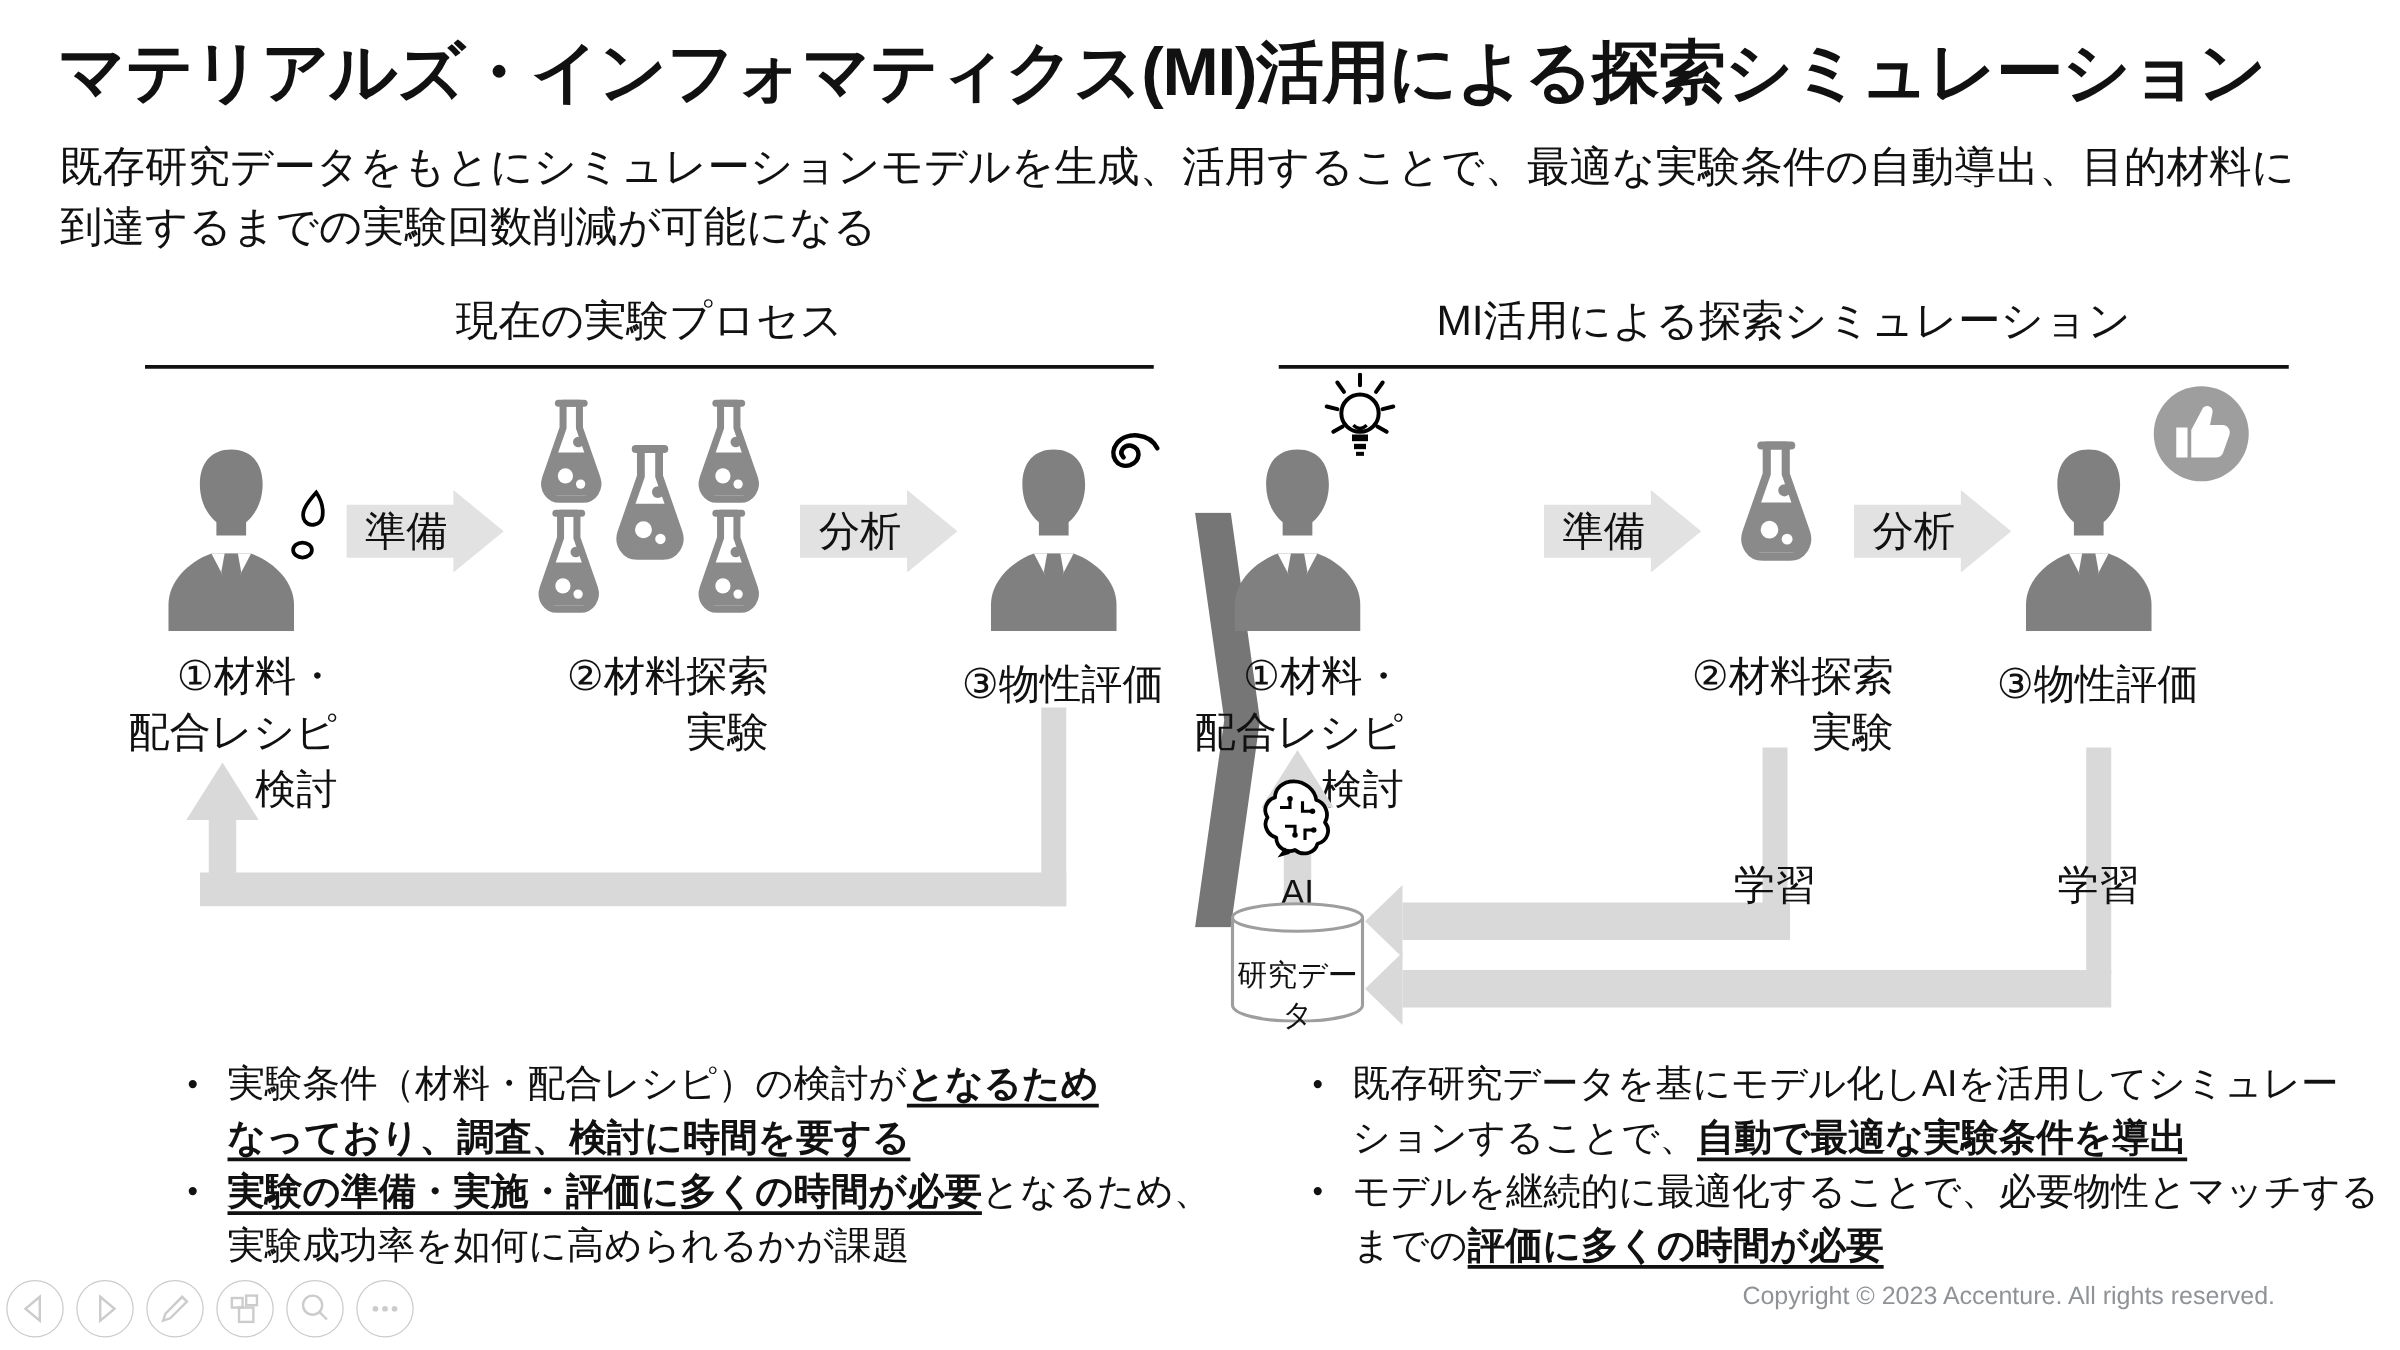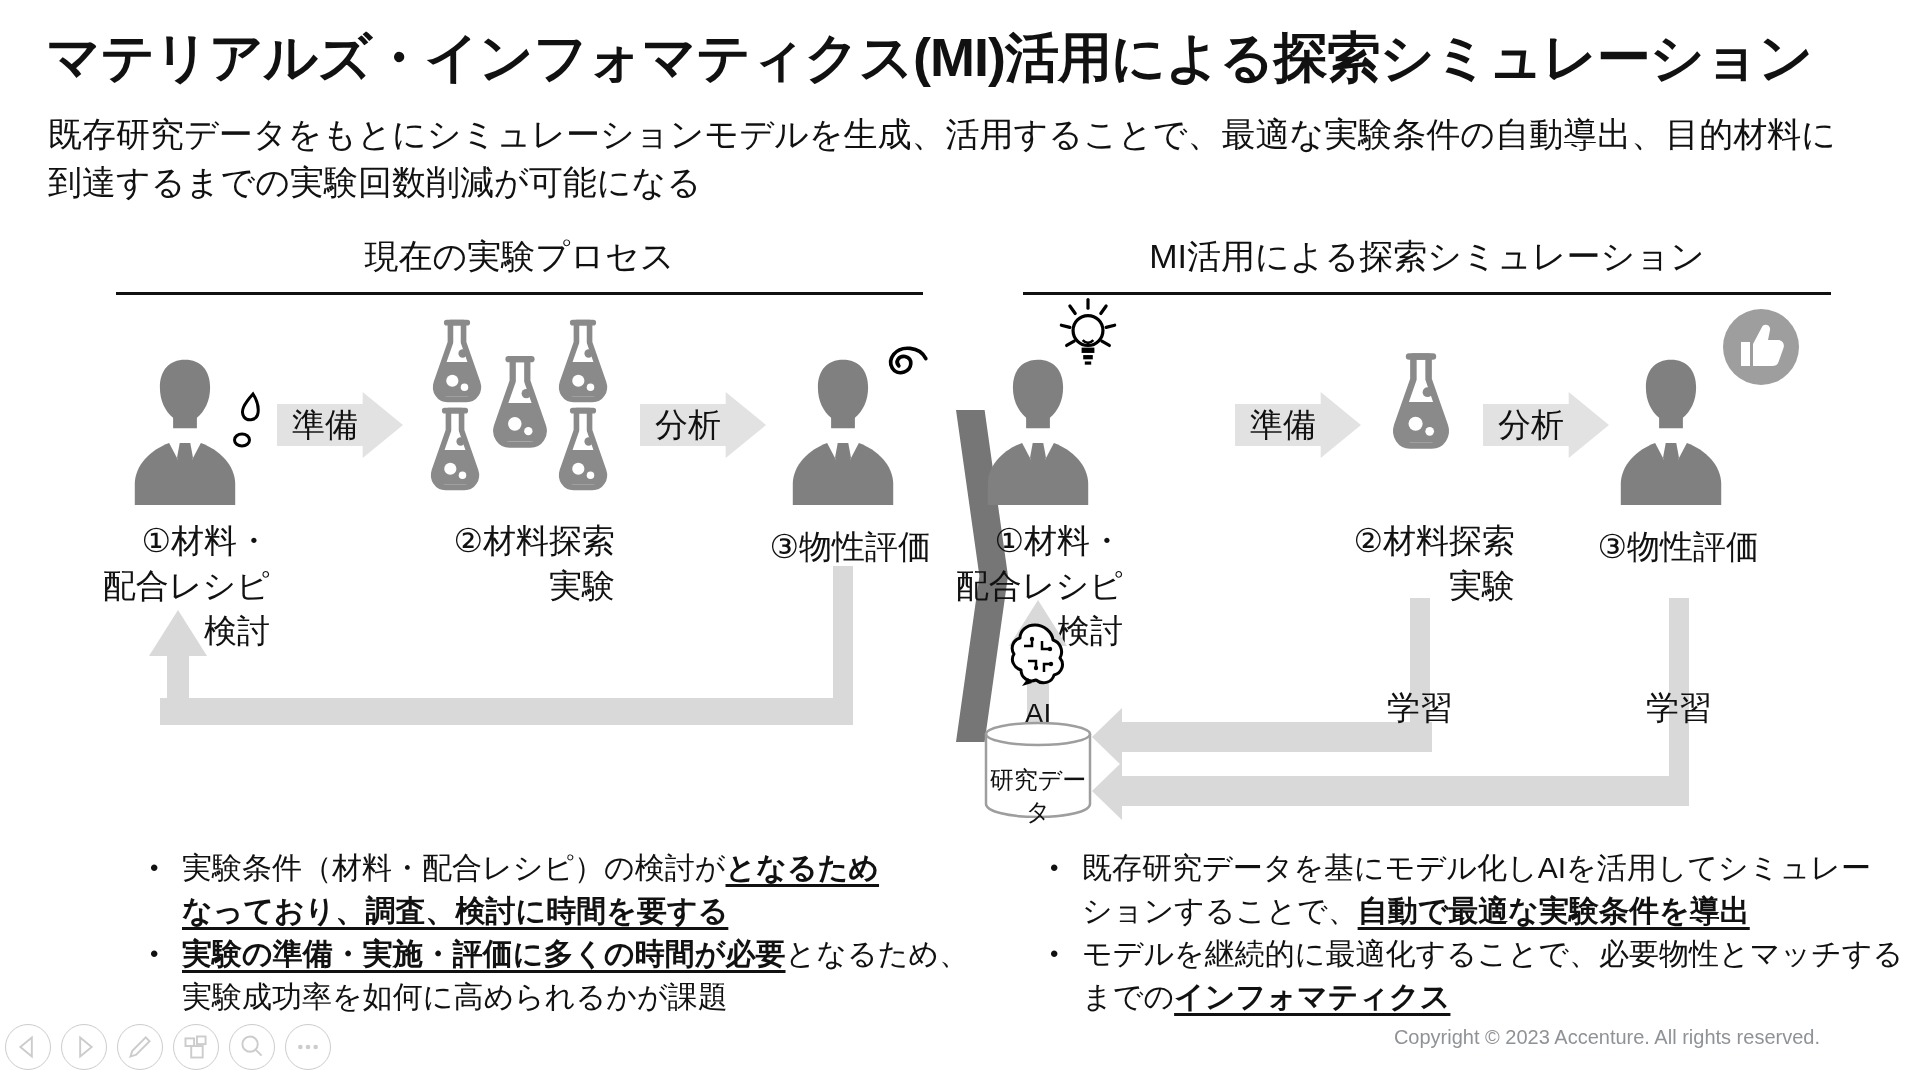--- a/index.html
+++ b/index.html
@@ -224,21 +224,21 @@
   <div class="abs notes" style="left:146px;top:846px;">
       <div class="note-line"><span class="dot">•</span><span>実験条件（材料・配合レシピ）の検討が</span><span class="em">となるため</span></div>
       <div class="note-line"><span class="em">なっており、調査、検討に時間を要する</span></div>
       <div class="note-line"><span class="dot">•</span><span class="em">実験の準備・実施・評価に多くの時間が必要</span><span>となるため、</span></div>
       <div class="note-line"><span>実験成功率を如何に高められるかが課題</span></div>
     </div>
   <div class="abs notes" style="left:1046px;top:846px;">
       <div class="note-line"><span class="dot">•</span><span>既存研究データを基にモデル化しAIを活用してシミュレー</span></div>
       <div class="note-line"><span>ションすることで、</span><span class="em">自動で最適な実験条件を導出</span></div>
       <div class="note-line"><span class="dot">•</span><span>モデルを継続的に最適化することで、必要物性とマッチする</span></div>
-      <div class="note-line"><span>までの</span><span class="em">インフォマティクス</span></div>
+      <div class="note-line"><span>までの</span><span class="em">評価に多くの時間が必要</span></div>
     </div>
 
   <div class="abs copyright" style="right:100px;top:1026px;">Copyright © 2023 Accenture. All rights reserved.</div>
 
   <div class="abs nav" style="left:5px;top:1024px;">
     <div class="nav-btn">
       <svg width="46" height="46" viewBox="0 0 46 46">
           <polygon class="nav-glyph" points="27,13 15,23 27,33"></polygon>
         </svg>
     </div>

